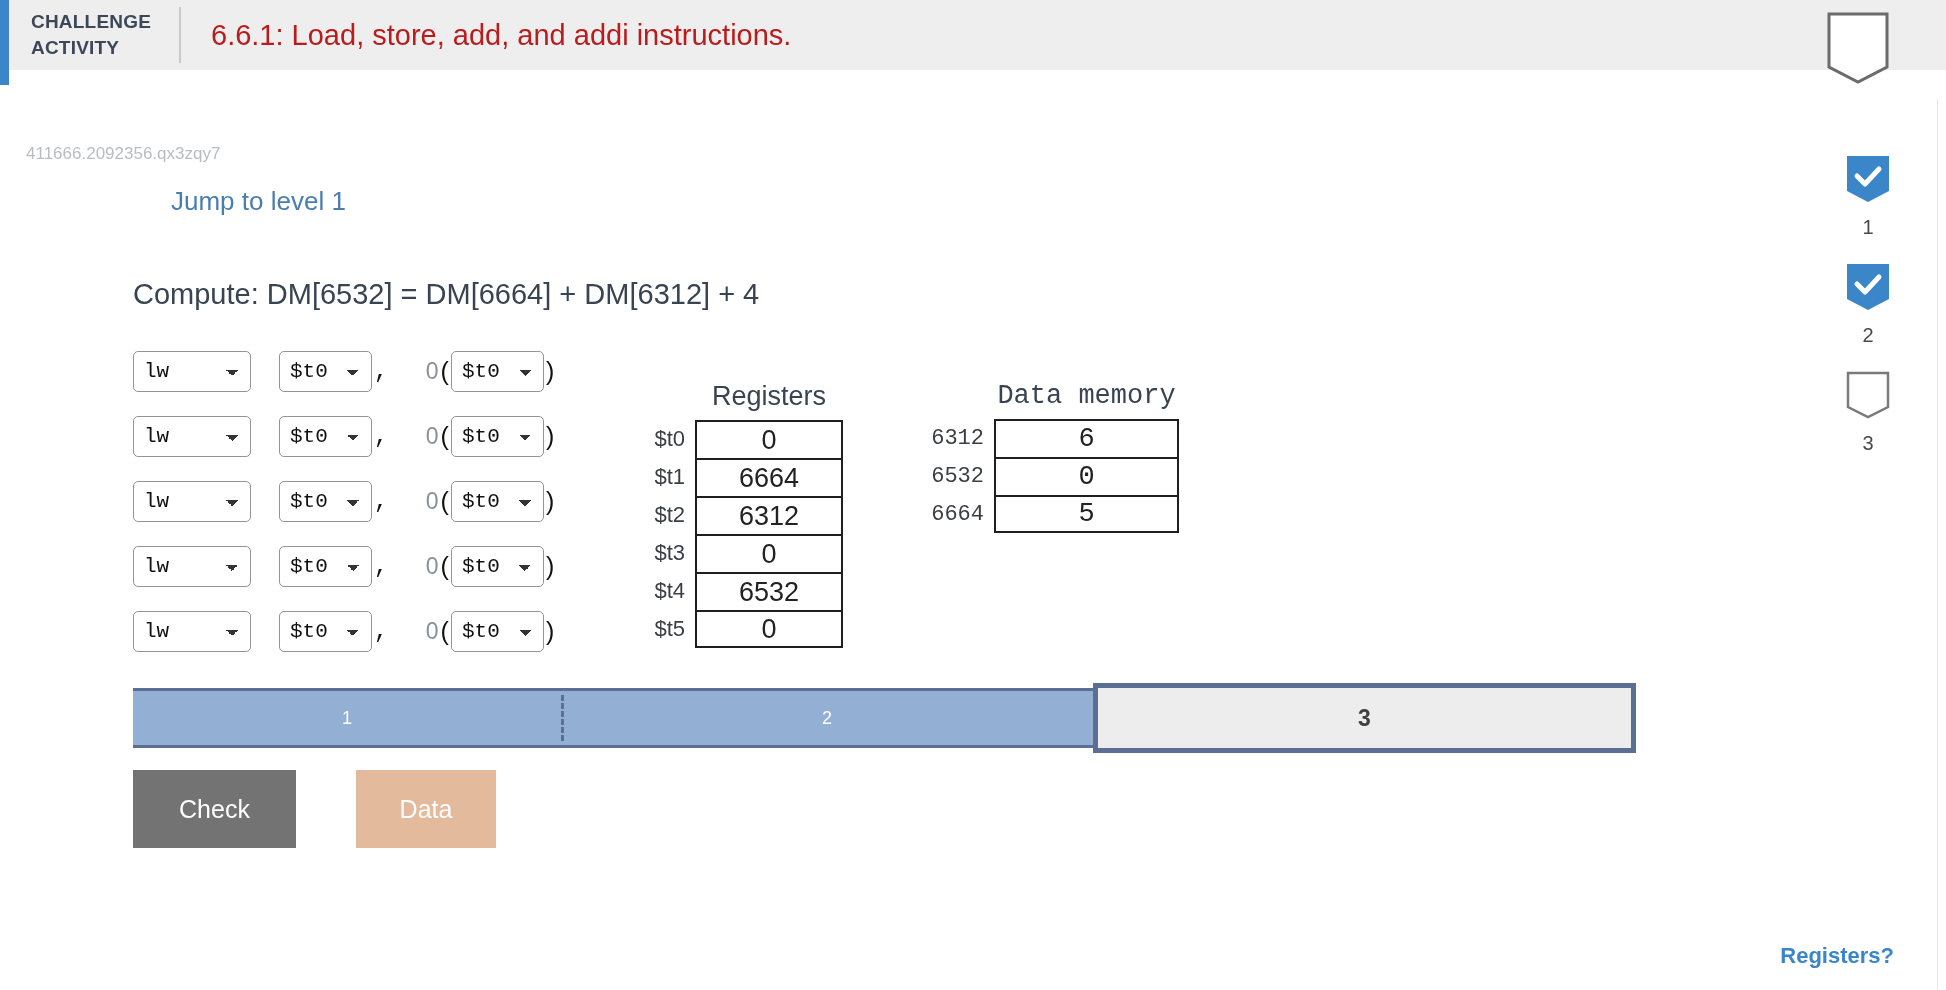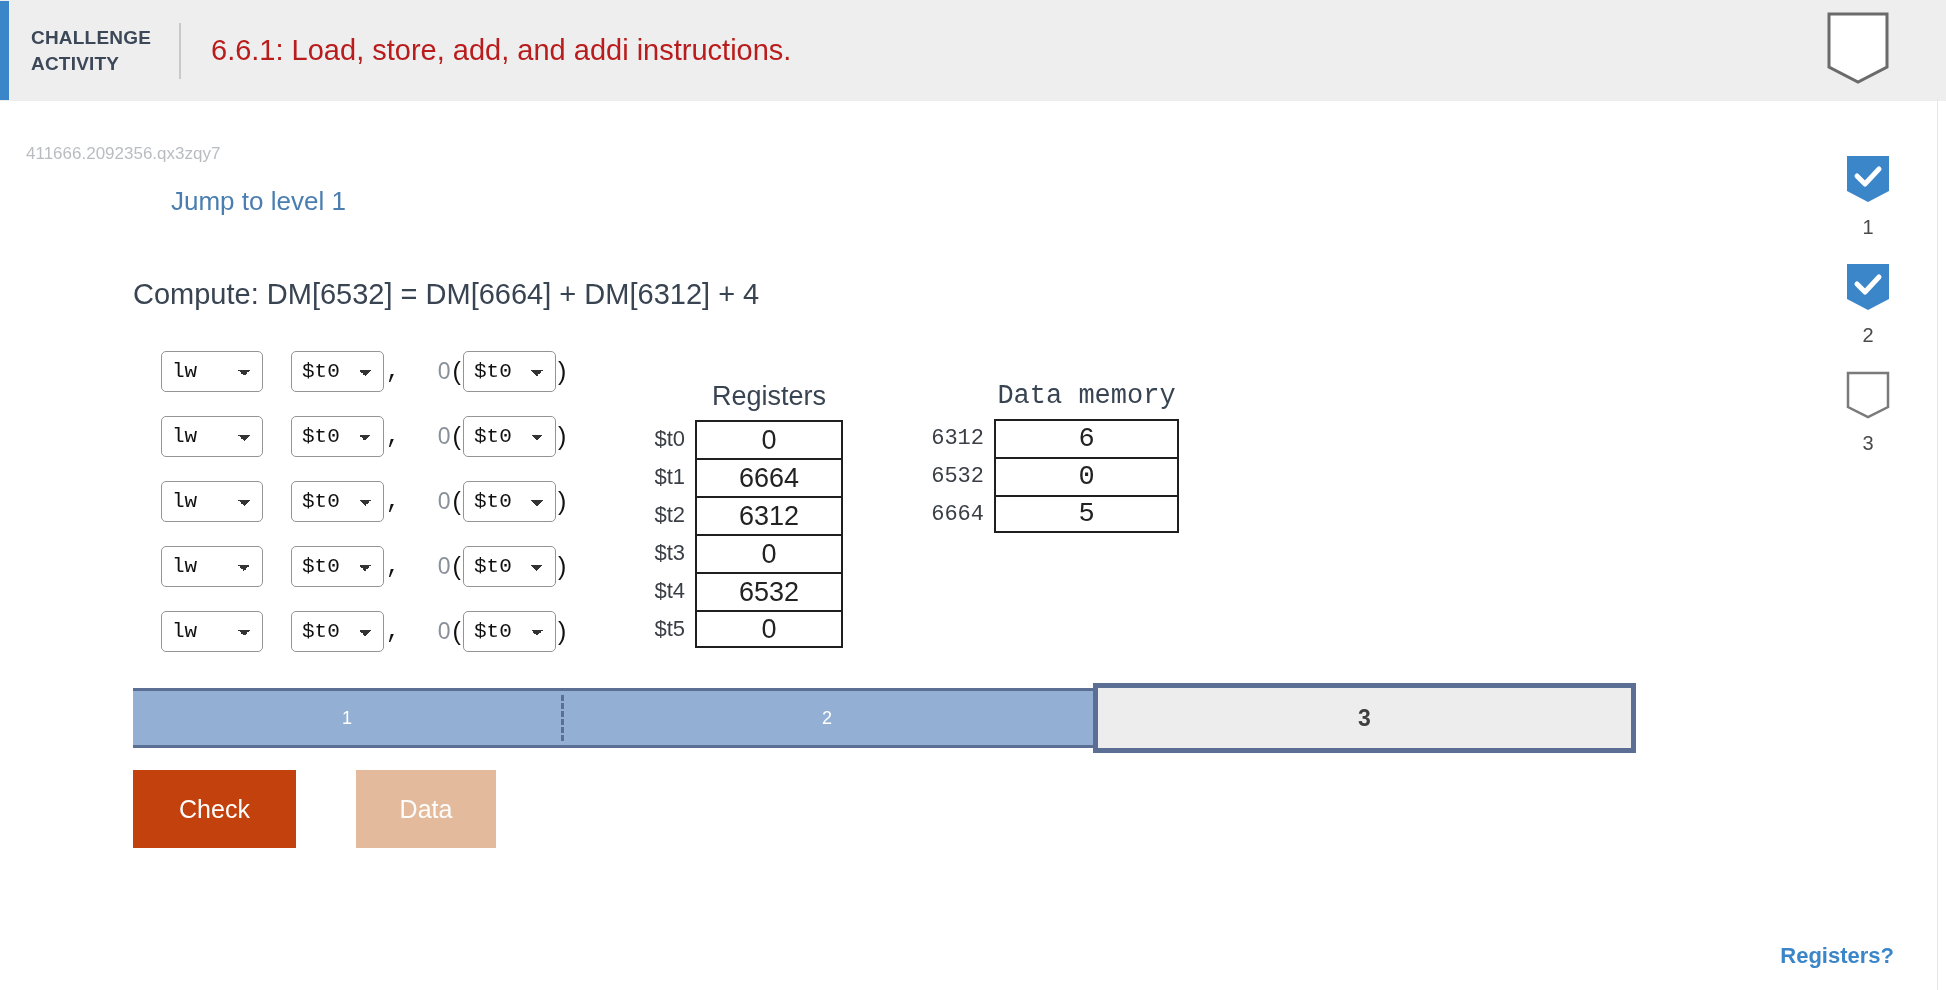--- a/index.html
+++ b/index.html
@@ -12,21 +12,21 @@
   }
   #page {
     position: relative;
     width: 1946px; height: 990px;
     background: #ffffff;
   }
 
   
   .header {
     position: absolute; left: 0; top: 0;
-    width: 1946px; height: 101px;
+    width: 1946px; height: 70px;
     background: #eeeeee;
     display: flex; align-items: center;
   }
   .header-accent {
     width: 9px; height: 99px; background: #3b86c8; flex: 0 0 auto;
   }
   .header-kicker {
     margin-left: 22px;
     font-size: 19px; font-weight: bold; color: #3c4858;
     line-height: 1.35; letter-spacing: .2px;
@@ -71,21 +71,21 @@
     padding: 5px 26px 5px 10px;
     height: 41px; line-height: 1;
     background-image:
       linear-gradient(45deg, transparent 50%, #333 50%),
       linear-gradient(135deg, #333 50%, transparent 50%);
     background-position: calc(100% - 18px) 18px, calc(100% - 12px) 18px;
     background-size: 6px 6px, 6px 6px;
     background-repeat: no-repeat;
     cursor: pointer;
   }
-  .sel-op { width: 102px; margin-left: 28px; }
+  .sel-op { width: 118px; }
   .sel-reg { width: 93px; }
   .comma { font-family: "Liberation Mono", monospace; font-size: 23px; color: #111; margin-left: 2px; }
   .offset {
     font-family: "Liberation Sans", sans-serif;
     font-size: 23px; color: #8a9099; margin-left: 38px;
   }
   .paren { font-family: "Liberation Sans", sans-serif; font-size: 25px; color: #111; margin: 0 2px; }
 
   
   .tbl-wrap { position: absolute; }
@@ -140,21 +140,21 @@
     height: 70px;
   }
 
   
   .buttons { position: absolute; left: 133px; top: 770px; display: flex; }
   .btn {
     border: none; color: #ffffff; font-size: 25px;
     font-family: "Liberation Sans", sans-serif;
     cursor: pointer;
   }
-  .btn-check { width: 163px; height: 78px; background: #c2410c; }
+  .btn-check { width: 163px; height: 78px; background: #737373; }
   .btn-next  { width: 140px; height: 78px; background: #e3bb9c; margin-left: 60px; color: #fdfdfd; cursor: default; }
 
   
   .rail { position: absolute; right: 32px; top: 155px; width: 92px; }
   .rail-item { display: flex; flex-direction: column; align-items: center; margin-bottom: 24px; }
   .rail-num { font-size: 20px; color: #4a4a4a; margin-top: 7px; }
 
   .feedback {
     position: absolute; right: 52px; top: 943px;
     font-size: 22px; font-weight: bold; color: #3b86c8; cursor: pointer;

